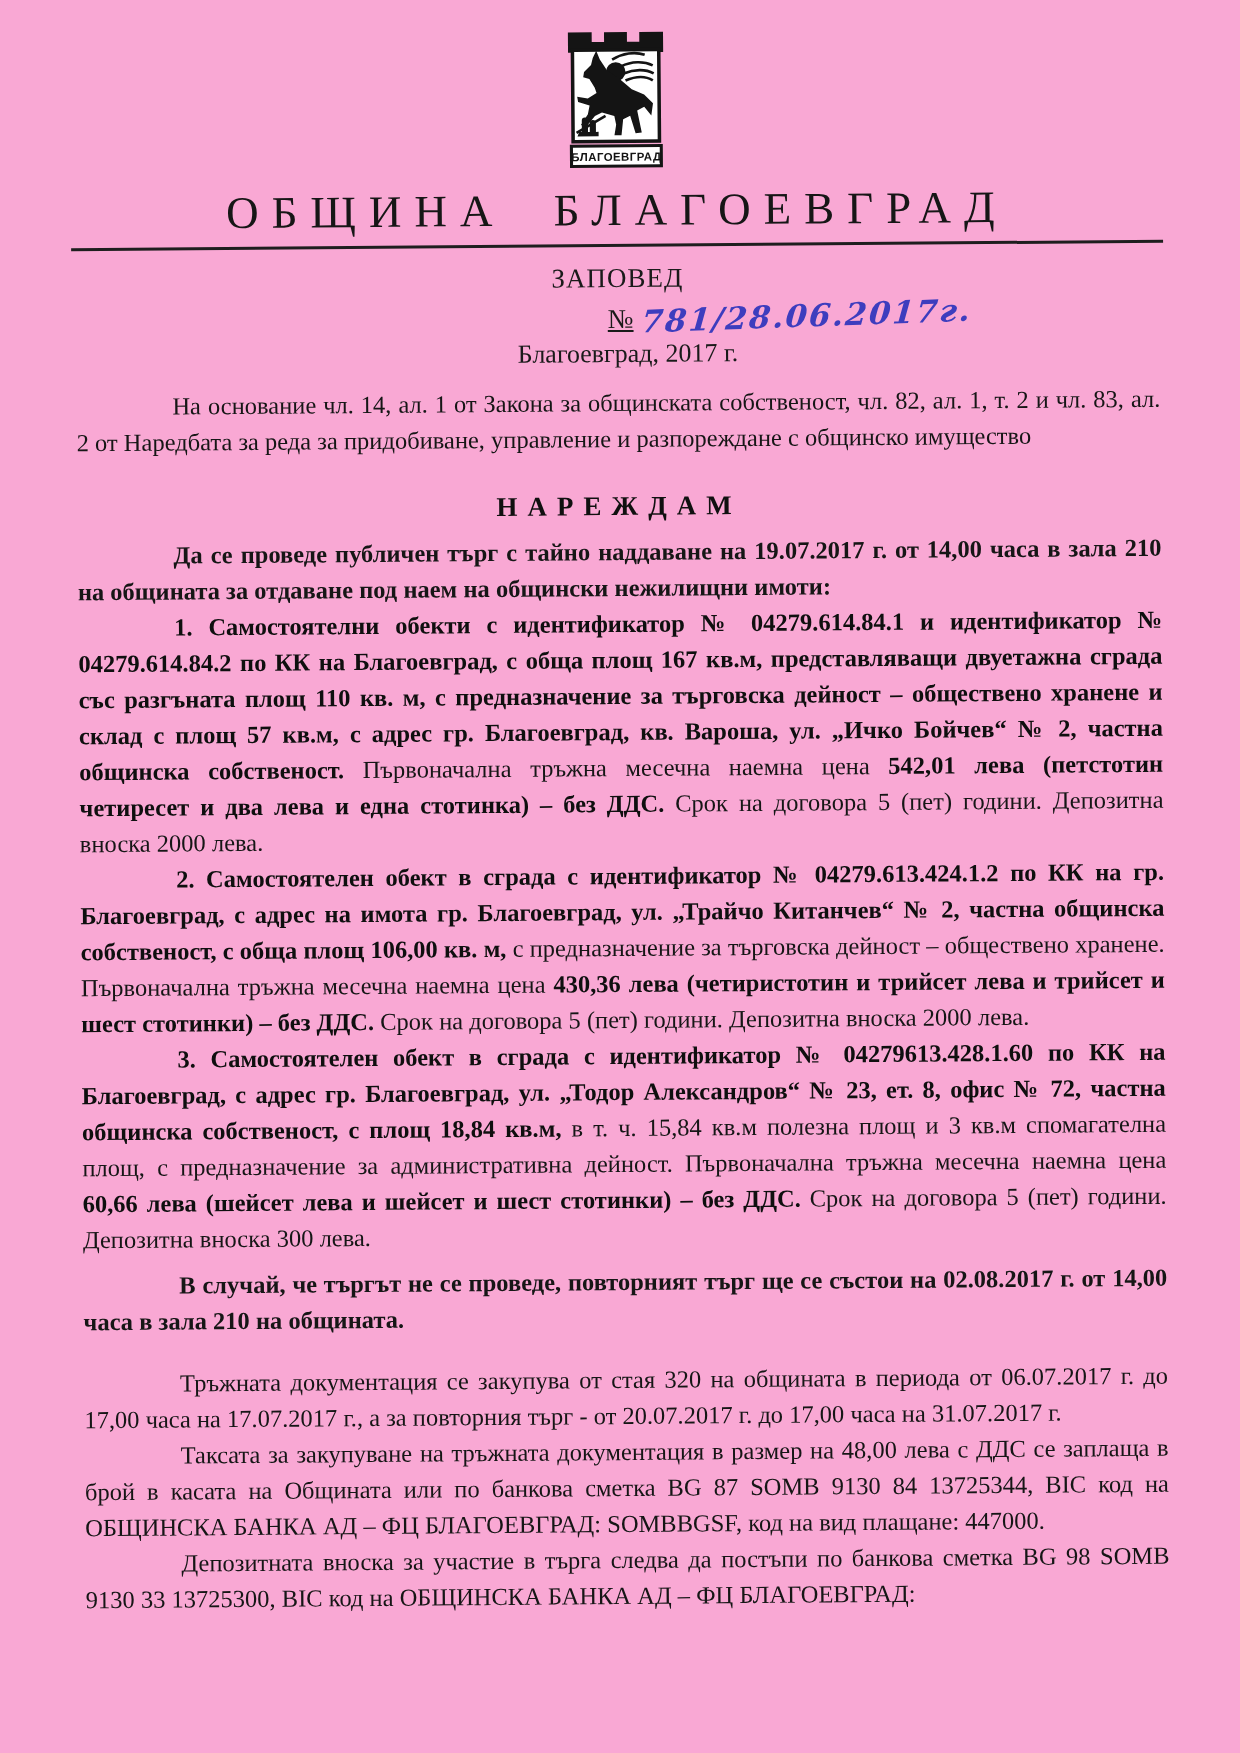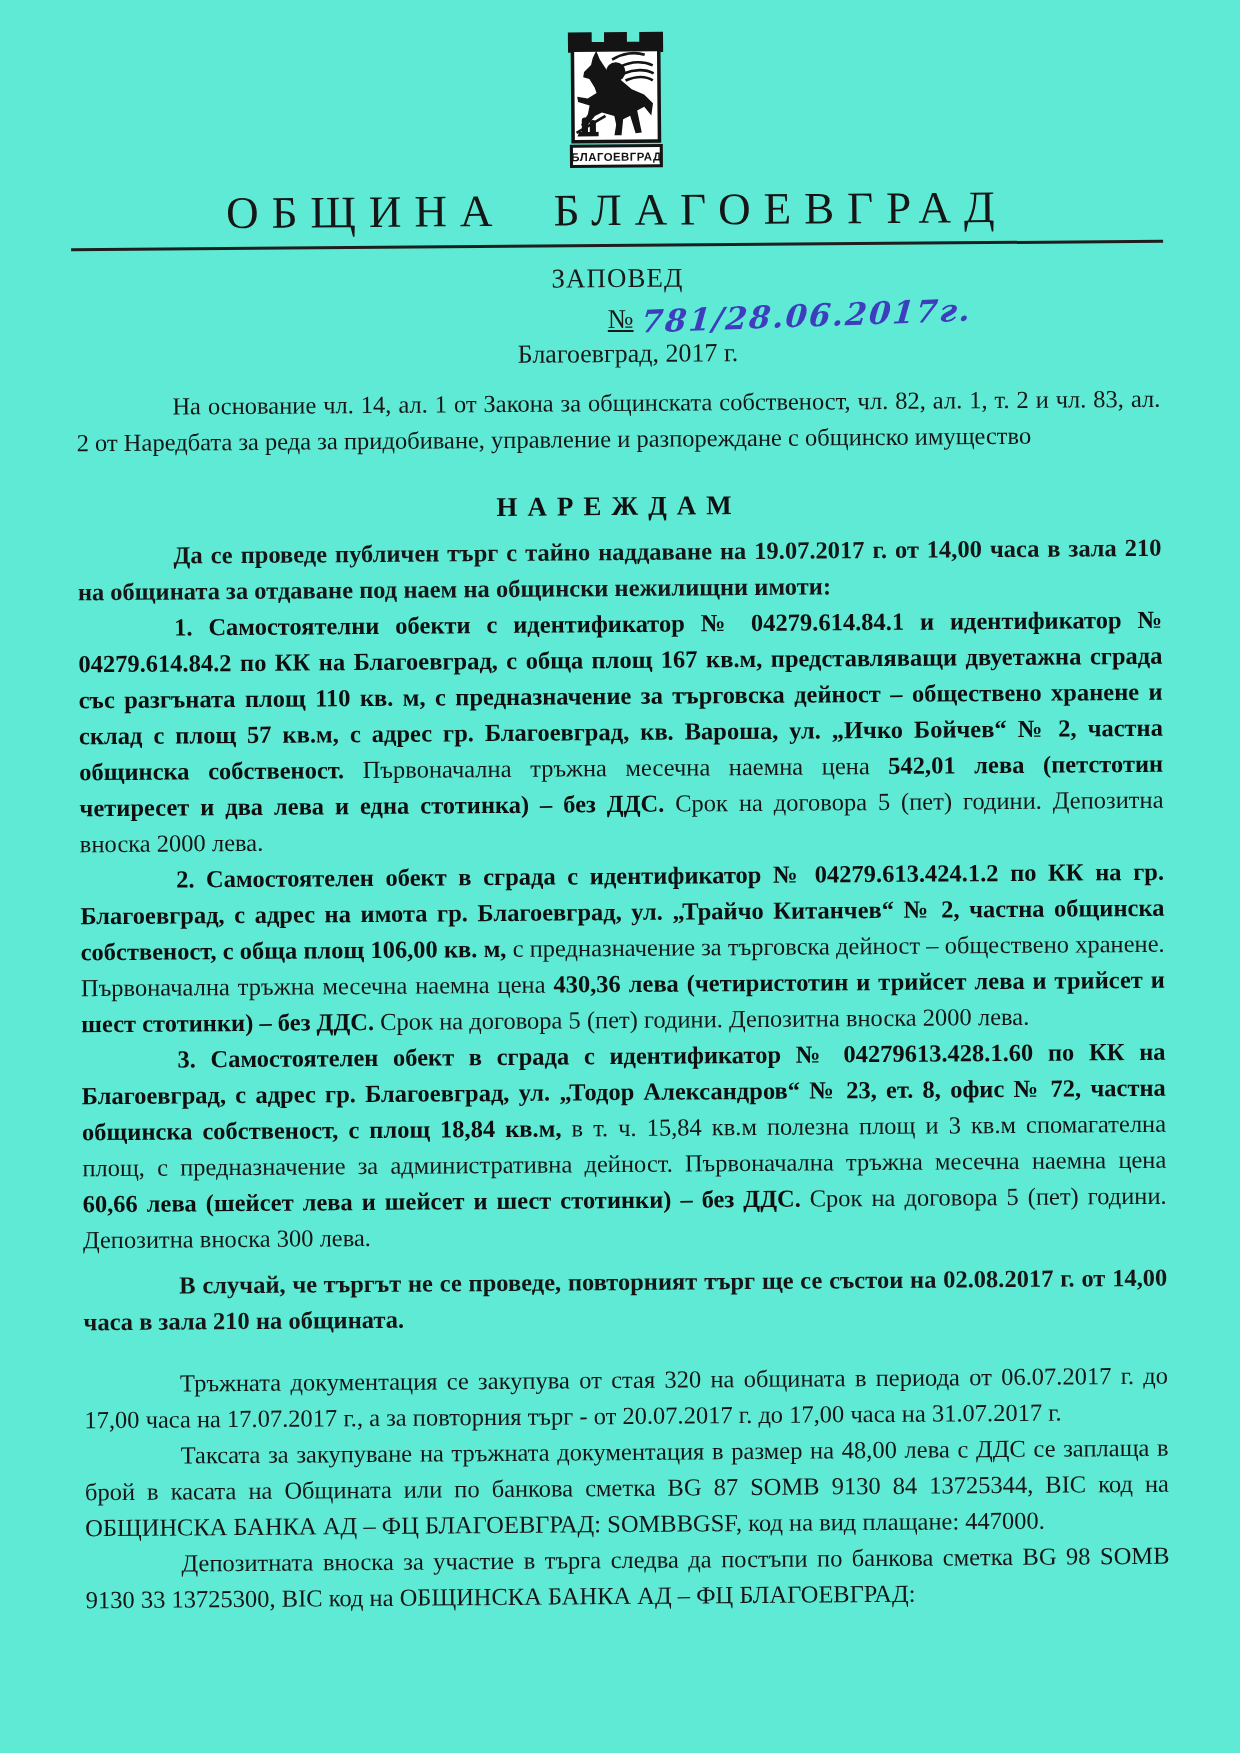--- a/index.html
+++ b/index.html
@@ -1,20 +1,20 @@
 <!DOCTYPE html>
 <html><head>
 <meta charset="utf-8">
 <style>
   html,body{margin:0;padding:0;}
   body{background:#ffffff;}
   .page{
     position:relative;
     width:1240px;height:1753px;
-    background:#5eead4;
+    background:#f9a8d4;
     overflow:hidden;
     color:#1a1a1a;
     font-family:"Liberation Serif",serif;
   }
   .content{
     padding:26px 78px 0 78px;
     transform:rotate(-0.45deg);
     transform-origin:50% 38%;
   }
   .emblem-wrap{

